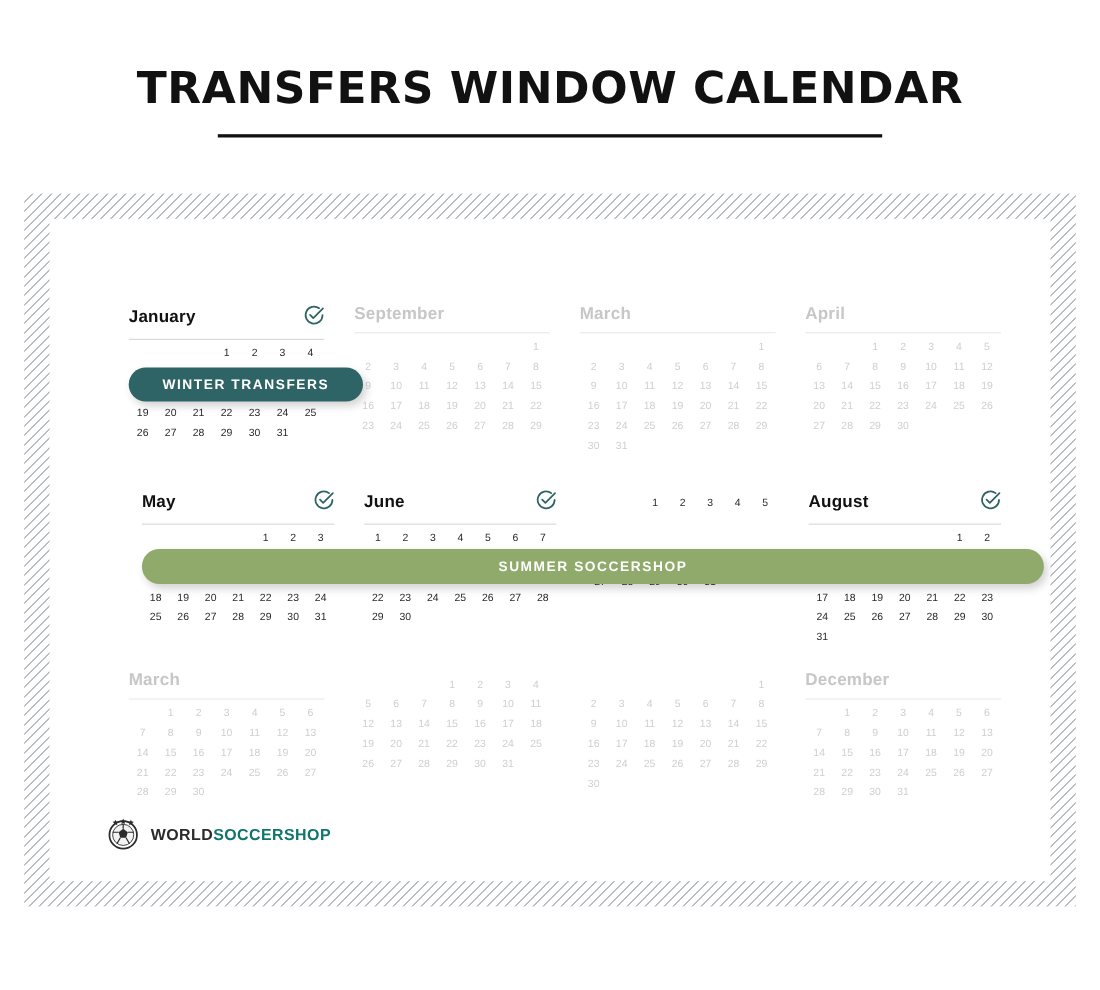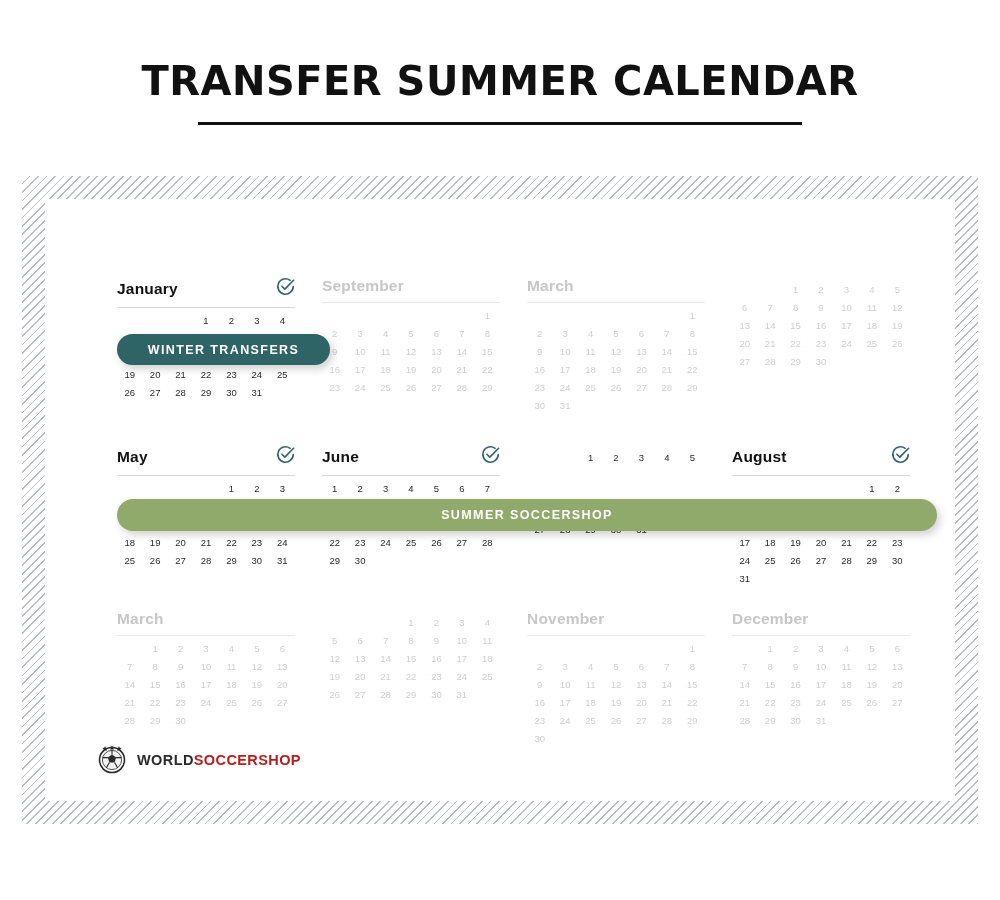--- a/index.html
+++ b/index.html
@@ -67,21 +67,21 @@
     position: absolute;
     left: 72px;
     top: 78px;
     width: 820px;
   }
   .cal-row {
     position: relative;
     display: flex;
   }
   .row-1 { height: 168px; }
-  .row-2 { height: 165px; }
+  .row-2 { height: 165px; margin-left: 12px; }
   .row-3 { height: 160px; }
 
   .month {
     width: 205px;
     position: relative;
     box-sizing: border-box;
     padding-right: 27px;
   }
   .month-head {
     display: flex;
@@ -154,27 +154,27 @@
     display: flex;
     align-items: center;
     gap: 8px;
   }
   .logo-text {
     font-size: 14.5px;
     font-weight: bold;
     letter-spacing: 0.4px;
     color: #2b2b2b;
   }
-  .logo-text .gold { color: #b91c1c; }
+  .logo-text .gold { color: #0f766e; }
 </style>
 </head>
 <body>
 
 <div class="title-block">
-  <h1 class="main-title">TRANSFER SUMMER CALENDAR</h1>
+  <h1 class="main-title">TRANSFERS WINDOW CALENDAR</h1>
   <div class="title-rule"></div>
 </div>
 
 <div class="poster">
   <div class="poster-inner">
 
     <div class="cal-grid">
 
       <div class="cal-row row-1">
         <div class="month">
@@ -302,20 +302,23 @@
               <div class="day">25</div>
               <div class="day">26</div>
               <div class="day">27</div>
               <div class="day">28</div>
               <div class="day">29</div>
               <div class="day">30</div>
               <div class="day">31</div>
             </div>
           </div>
         <div class="month dim">
+            <div class="month-head">
+              <div class="month-name">April</div>
+            </div>
             <div class="days">
               <div class="day empty"></div>
               <div class="day empty"></div>
               <div class="day">1</div>
               <div class="day">2</div>
               <div class="day">3</div>
               <div class="day">4</div>
               <div class="day">5</div>
               <div class="day">6</div>
               <div class="day">7</div>
@@ -597,23 +600,20 @@
               <div class="day">25</div>
               <div class="day">26</div>
               <div class="day">27</div>
               <div class="day">28</div>
               <div class="day">29</div>
               <div class="day">30</div>
               <div class="day">31</div>
             </div>
           </div>
         <div class="month dim">
-            <div class="month-head">
-              <div class="month-name">November</div>
-            </div>
             <div class="days">
               <div class="day empty"></div>
               <div class="day empty"></div>
               <div class="day empty"></div>
               <div class="day empty"></div>
               <div class="day empty"></div>
               <div class="day empty"></div>
               <div class="day">1</div>
               <div class="day">2</div>
               <div class="day">3</div>

